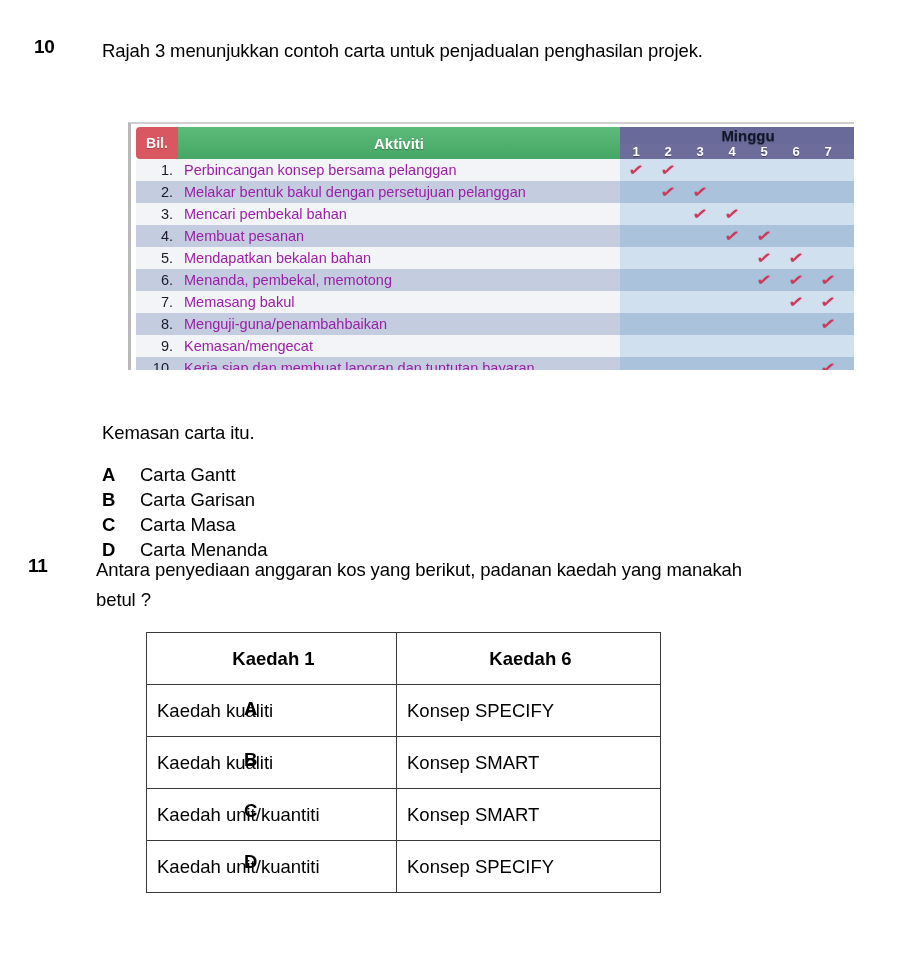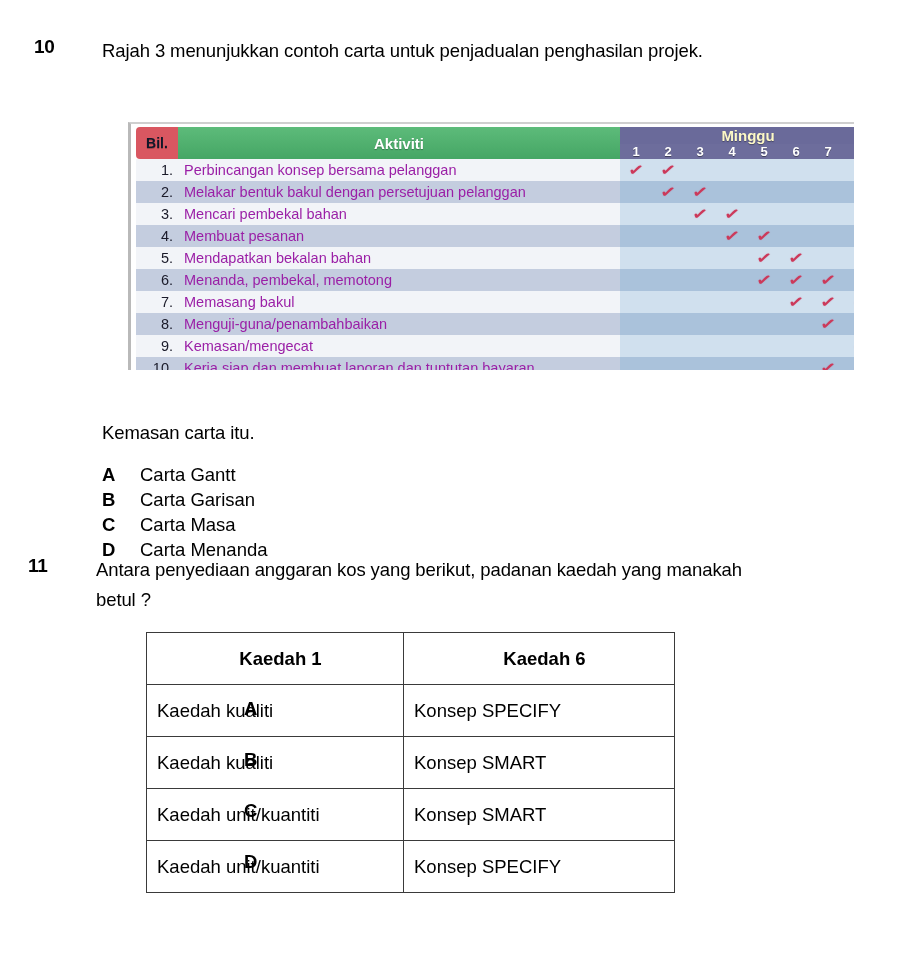--- a/index.html
+++ b/index.html
@@ -89,41 +89,41 @@
   }
   .gantt td, .gantt th {
     padding: 0;
     margin: 0;
     border: 0;
   }
   .hdr-bil {
     width: 42px;
     height: 30px;
     background: #e2555f;
-    color: #0f172a;
+    color: #ffffff;
     font-weight: bold;
     font-size: 14px;
     text-align: center;
     border-radius: 4px 0 0 4px;
     vertical-align: middle;
     text-shadow: 0 1px 0 rgba(0,0,0,0.25);
   }
   .hdr-akt {
     background: linear-gradient(#57bd76, #3fa862);
     color: #ffffff;
     font-weight: bold;
     font-size: 15px;
     text-align: center;
     height: 30px;
     vertical-align: middle;
     text-shadow: 0 1px 1px rgba(0,0,0,0.3);
   }
   .hdr-minggu {
     background: #6a6a9e;
-    color: #fef9c3;
+    color: #0f172a;
     font-weight: bold;
     font-size: 15px;
     text-align: center;
     height: 15px;
     vertical-align: middle;
     text-shadow: 0 1px 1px rgba(0,0,0,0.35);
     border-left: 1px solid #3c3c5e;
   }
   .hdr-week {
     background: #6d6da0;
@@ -197,21 +197,21 @@
   .matrix td, .matrix th {
     border: 1.6px solid #3a3a3a;
     height: 51px;
     font-size: 18.5px;
     vertical-align: middle;
     padding: 0 0 0 10px;
   }
   .matrix th {
     text-align: center;
     font-weight: bold;
-    padding-left: 11px;
+    padding-left: 4px;
   }
   .matrix .col1 { width: 245px; }
   .matrix .col2 { width: 259px; }
   .matrix-label {
     position: absolute;
     left: 98px;
     width: 30px;
     font-size: 18.5px;
     font-weight: bold;
     text-align: left;

